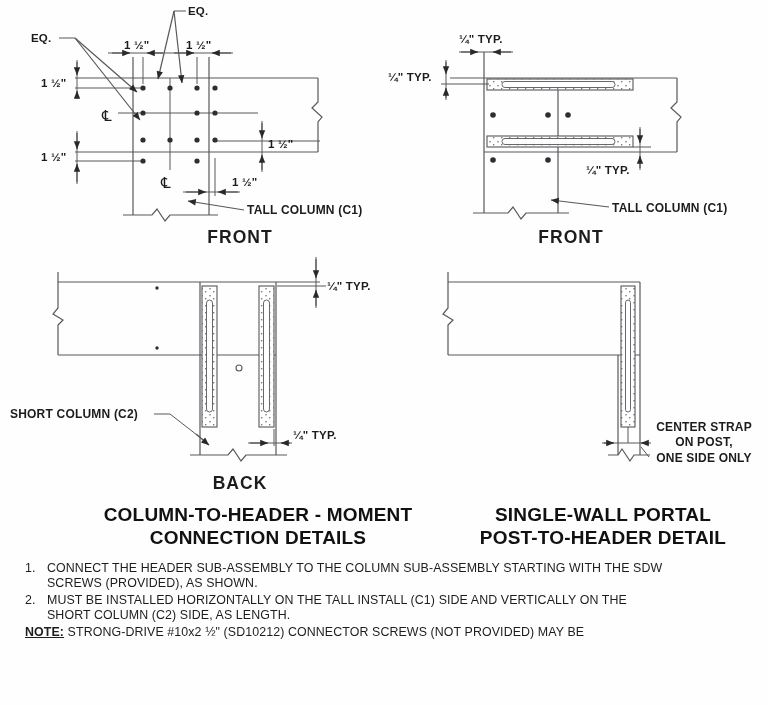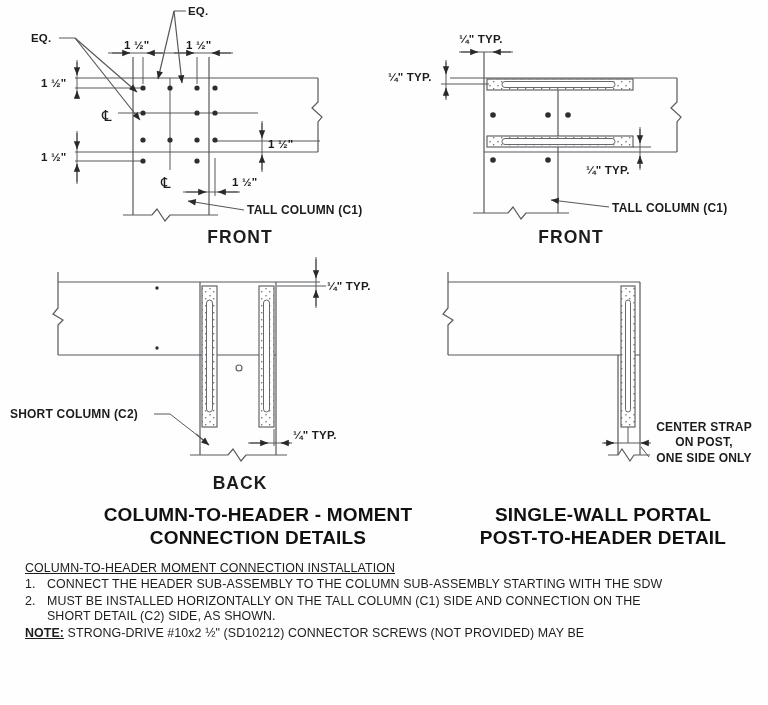--- a/index.html
+++ b/index.html
@@ -229,32 +229,32 @@
 <div class="title title-left">
   <div>COLUMN-TO-HEADER - MOMENT</div>
   <div>CONNECTION DETAILS</div>
 </div>
 <div class="title title-right">
   <div>SINGLE-WALL PORTAL</div>
   <div>POST-TO-HEADER DETAIL</div>
 </div>
 
 <div class="notes">
-  <div class="hd">COLUMN-TO-HEADER MOMENT CONNECTION INSTALLATION</div>
   <div class="note-item">
     <span class="num">1.</span>
     <span class="txt">
       <span>CONNECT THE HEADER SUB-ASSEMBLY TO THE COLUMN SUB-ASSEMBLY STARTING WITH THE SDW</span>
+      <span>SCREWS (PROVIDED), AS SHOWN.</span>
     </span>
   </div>
   <div class="note-item">
     <span class="num">2.</span>
     <span class="txt">
-      <span>MUST BE INSTALLED HORIZONTALLY ON  THE TALL COLUMN (C1) SIDE AND CONNECTION ON THE</span>
-      <span>SHORT DETAIL (C2) SIDE, AS SHOWN.</span>
+      <span>MUST BE INSTALLED HORIZONTALLY ON  THE TALL INSTALL (C1) SIDE AND VERTICALLY ON THE</span>
+      <span>SHORT COLUMN (C2) SIDE, AS LENGTH.</span>
     </span>
   </div>
   <div class="footnote">
     <span class="u">NOTE:</span>
     <span>STRONG-DRIVE #10x2 ½" (SD10212) CONNECTOR SCREWS (NOT PROVIDED) MAY BE</span>
   </div>
 </div>
 
 </div>
 

